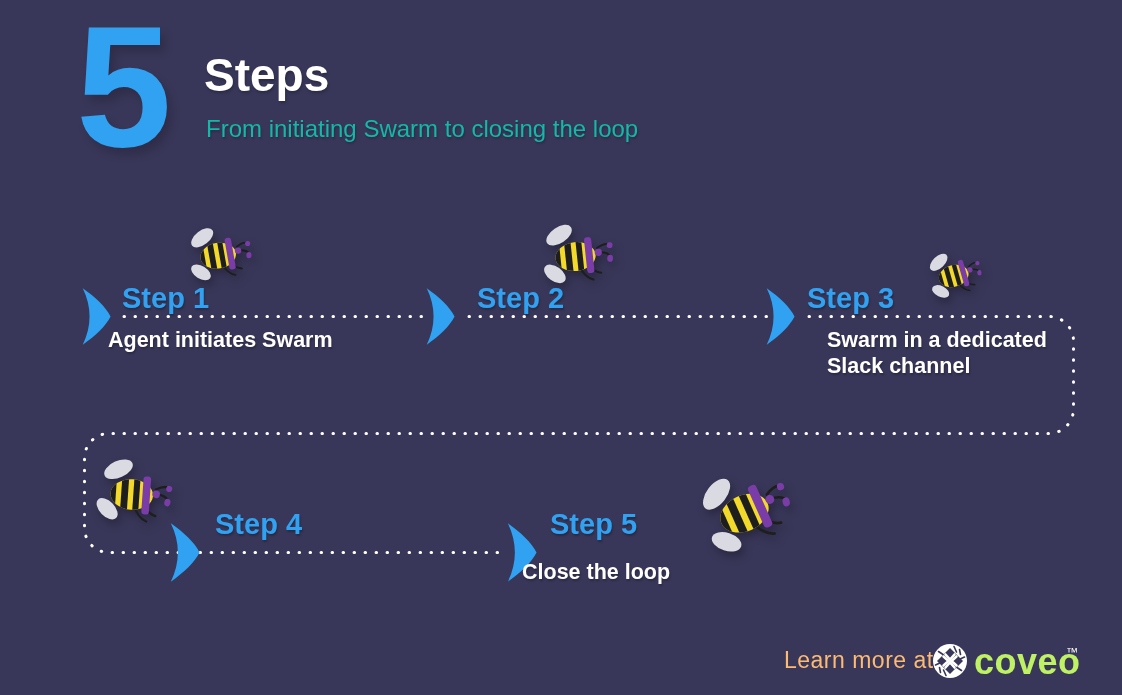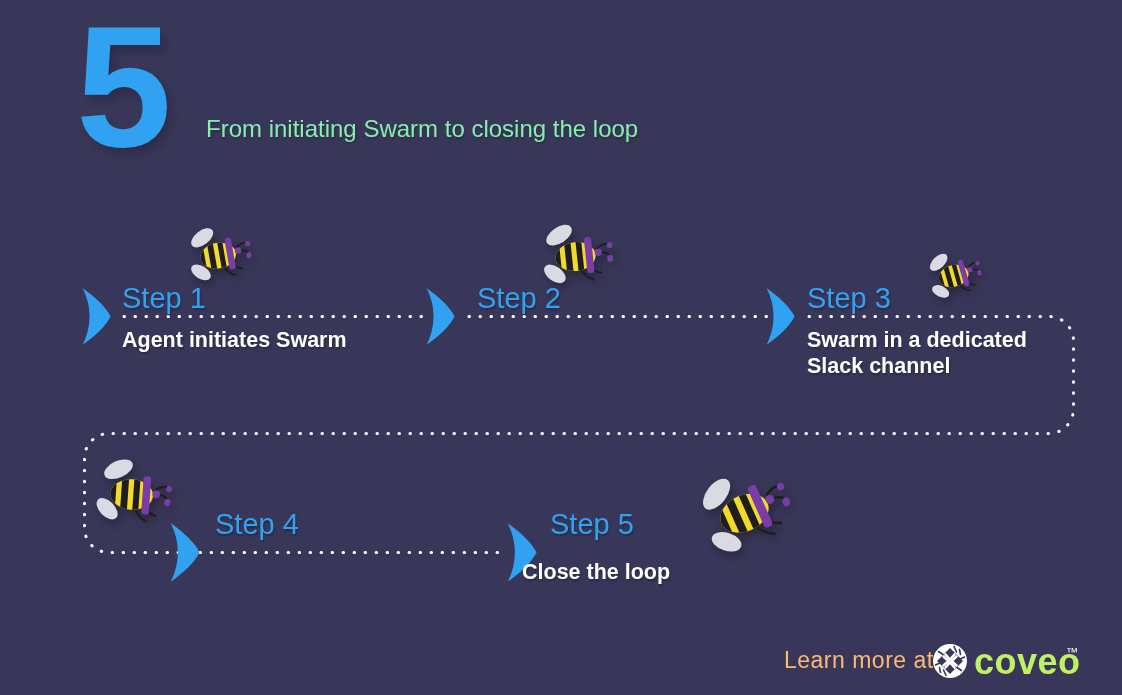--- a/index.html
+++ b/index.html
@@ -18,26 +18,26 @@
     color:#31A2F2;
     text-shadow:5px 7px 8px rgba(0,0,0,0.18);
   }
   .title{
     left:204px;top:48px;
     font-size:46px;font-weight:700;color:#ffffff;
     text-shadow:1px 2px 3px rgba(0,0,0,0.25);
   }
   .subtitle{
     left:206px;top:115px;
-    font-size:24px;font-weight:400;color:#86efac;
+    font-size:24px;font-weight:400;color:#14b8a6;
     text-shadow:1px 2px 2px rgba(0,0,0,0.2);
   }
   
   .step-label{
-    font-size:29px;font-weight:400;color:#31A2F2;
+    font-size:29px;font-weight:700;color:#31A2F2;
     text-shadow:1px 2px 2px rgba(0,0,0,0.25);
     white-space:nowrap;
   }
   .step-desc{
     font-size:21.5px;font-weight:700;color:#ffffff;
     line-height:26px;white-space:pre-line;
     text-shadow:1px 2px 2px rgba(0,0,0,0.25);
   }
   
   .learn-more{
@@ -136,29 +136,30 @@
         <line x1="29.5" y1="27.5" x2="25" y2="24.5"></line>
         <line x1="14" y1="32.5" x2="11.5" y2="27"></line>
         <line x1="8.5" y1="29.5" x2="7.5" y2="24.5"></line>
         <line x1="3.5" y1="22" x2="9" y2="19.5"></line>
         <line x1="6.5" y1="8.5" x2="11" y2="11.5"></line>
       </g>
     </g>
   </svg>
 
   <div class="abs big-number">5</div>
+  <div class="abs title">Steps</div>
   <div class="abs subtitle">From initiating Swarm to closing the loop</div>
 
   <div class="abs step-label" style="left:122px;top:282px">Step 1</div>
-  <div class="abs step-desc" style="left:122px;top:327px">Agent initiates Swarm</div>
+  <div class="abs step-desc" style="left:108px;top:327px">Agent initiates Swarm</div>
 
   <div class="abs step-label" style="left:477px;top:282px">Step 2</div>
 
   <div class="abs step-label" style="left:807px;top:282px">Step 3</div>
-  <div class="abs step-desc" style="left:807px;top:327px">Swarm in a dedicated
+  <div class="abs step-desc" style="left:827px;top:327px">Swarm in a dedicated
 Slack channel</div>
 
   <div class="abs step-label" style="left:215px;top:508px">Step 4</div>
 
   <div class="abs step-label" style="left:550px;top:508px">Step 5</div>
   <div class="abs step-desc" style="left:522px;top:559px">Close the loop</div>
 
   <div class="abs learn-more">Learn more at</div>
   <div class="abs brand-name">coveo</div>
   <div class="abs trademark">™</div>

